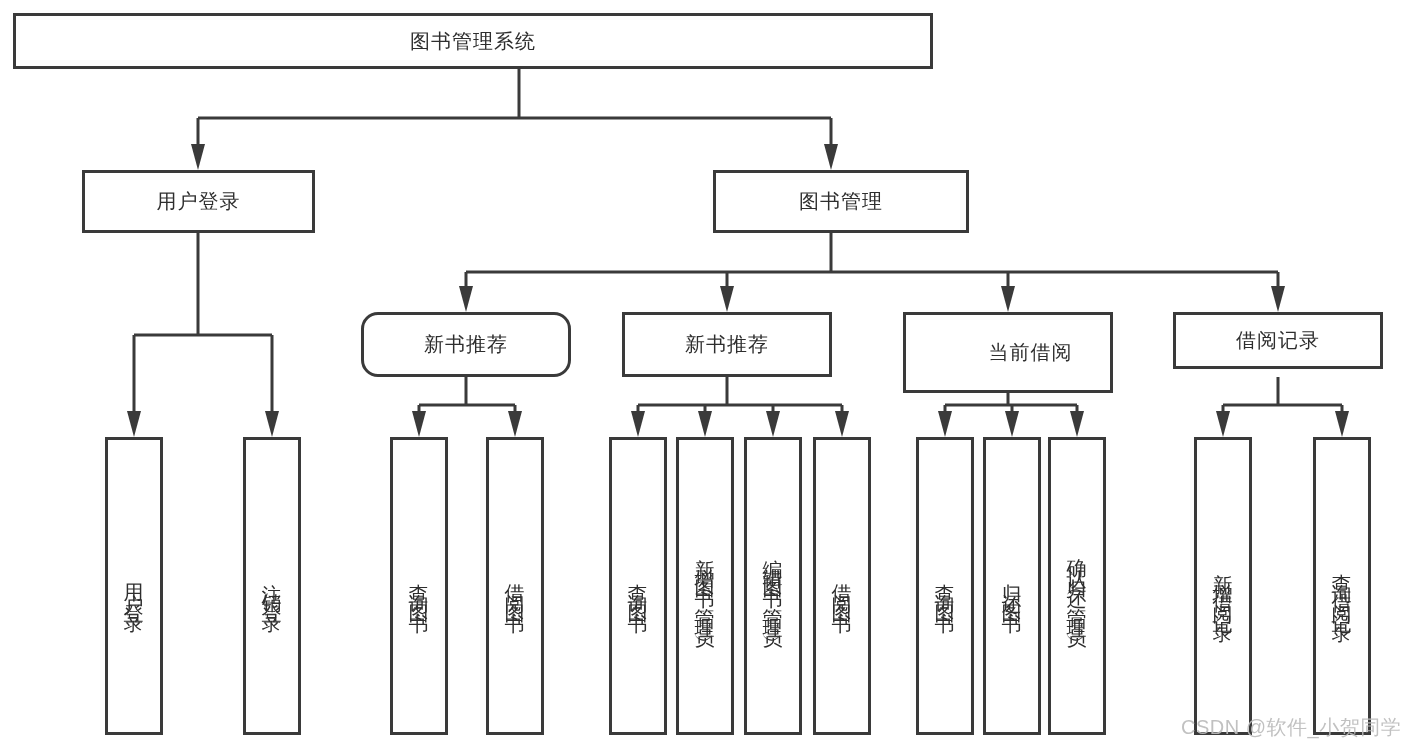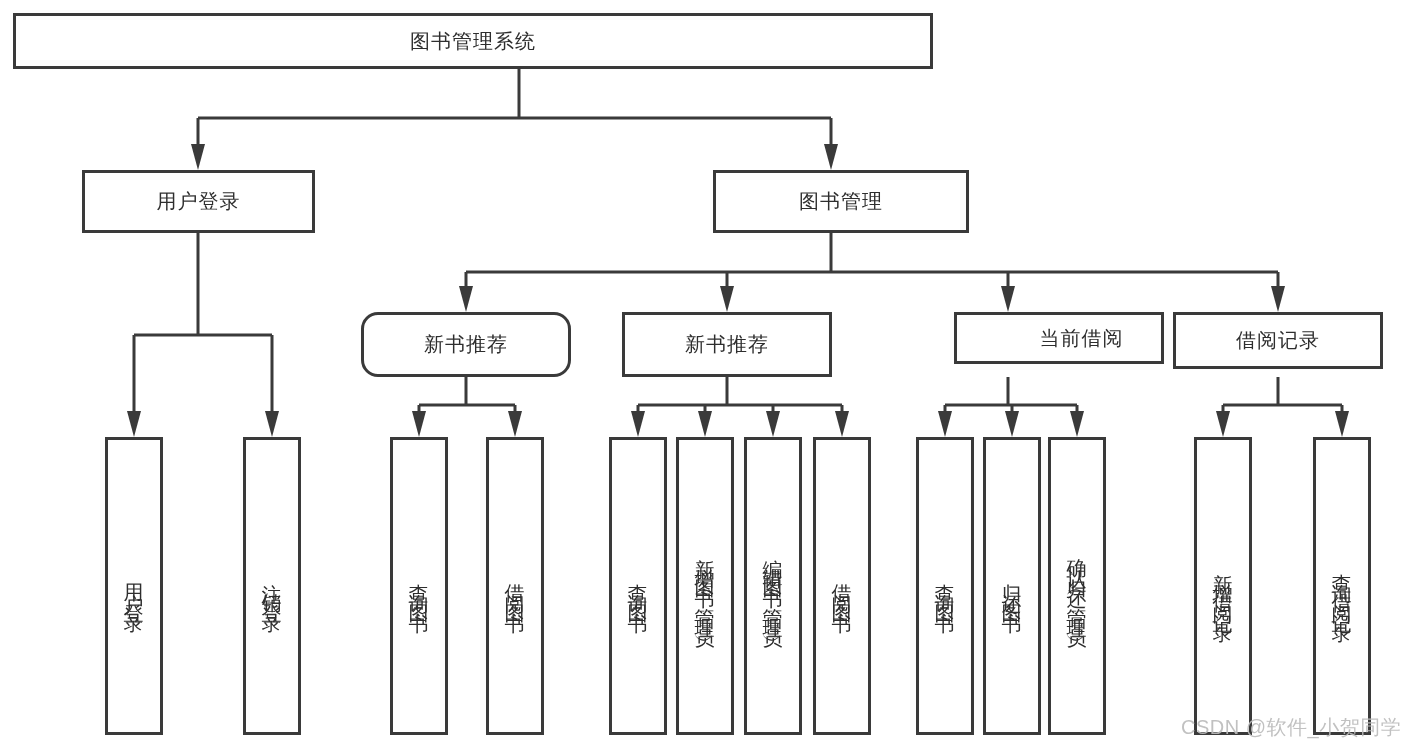--- a/index.html
+++ b/index.html
@@ -44,21 +44,21 @@
     padding-top: 4px;
   }
   
   .n-root  { left: 13px;  top: 13px;  width: 920px; height: 56px; }
   
   .n-l2a   { left: 82px;  top: 170px; width: 233px;  height: 63px; }
   .n-l2b   { left: 713px; top: 170px; width: 256px;  height: 63px; }
   
   .n-l3a   { left: 361px;  top: 312px; width: 210px; height: 65px; border-radius: 17px; }
   .n-l3b   { left: 622px;  top: 312px; width: 210px; height: 65px; }
-  .n-l3c   { left: 954px;  top: 312px; width: 210px; height: 52px; padding-left: 45px; }
+  .n-l3c   { left: 903px;  top: 312px; width: 210px; height: 81px; padding-left: 45px; }
   .n-l3d   { left: 1173px; top: 312px; width: 210px; height: 57px; }
   
   .leaf { top: 437px; width: 58px; height: 298px; }
   .lf1  { left: 105px; }
   .lf2  { left: 243px; }
   .lf3  { left: 390px; }
   .lf4  { left: 486px; }
   .lf5  { left: 609px; }
   .lf6  { left: 676px; }
   .lf7  { left: 744px; }

